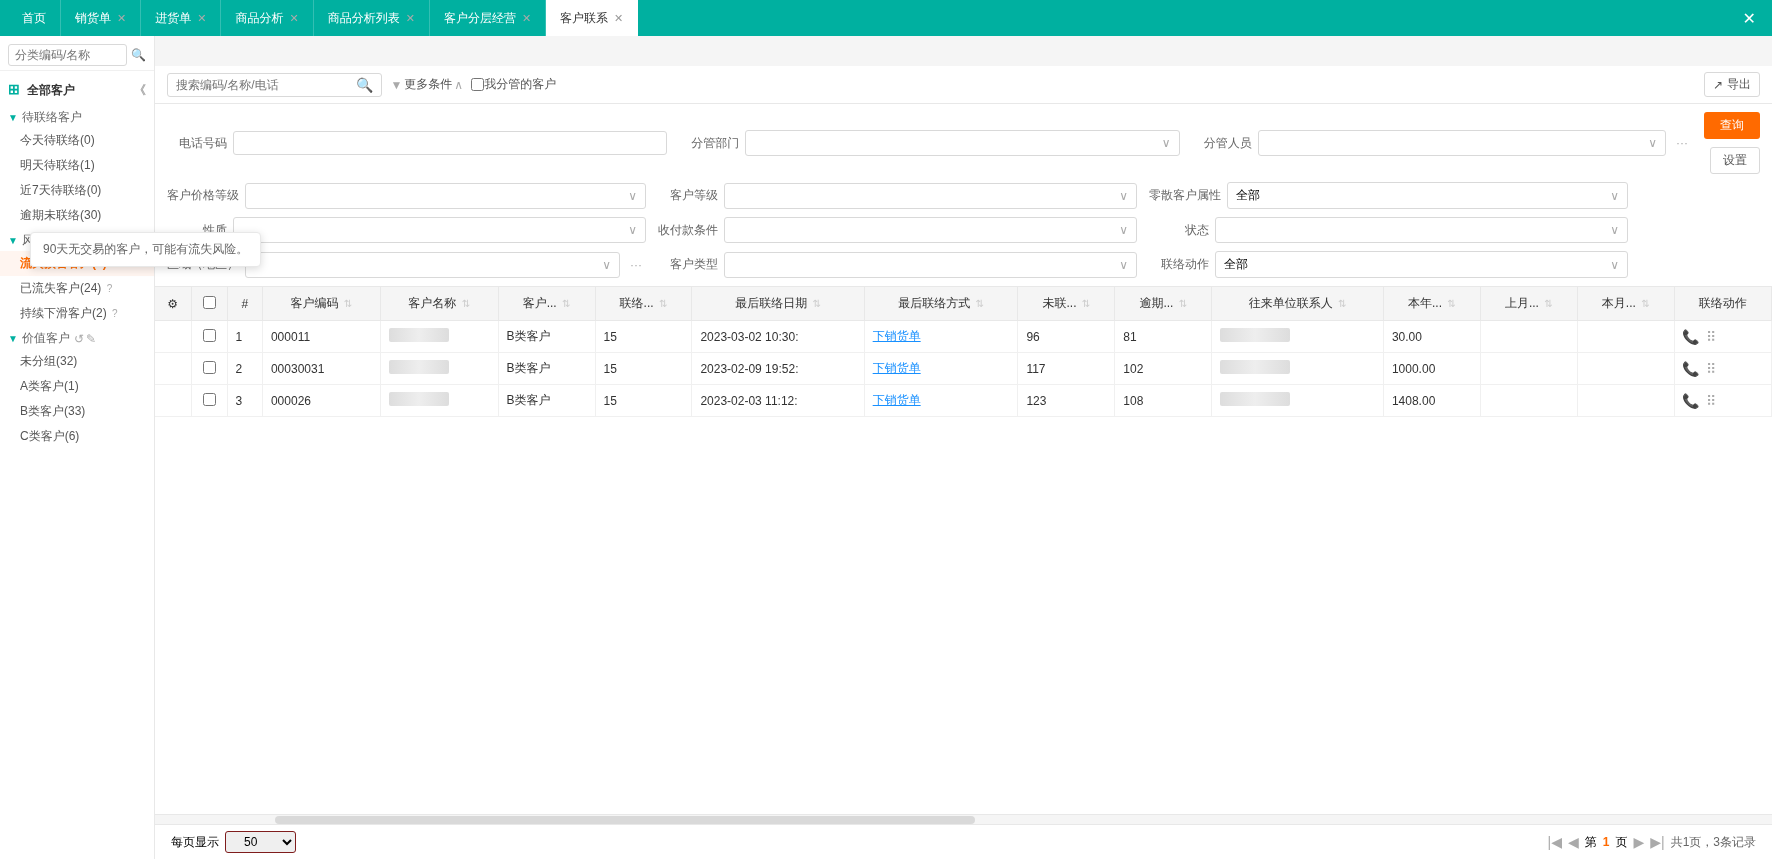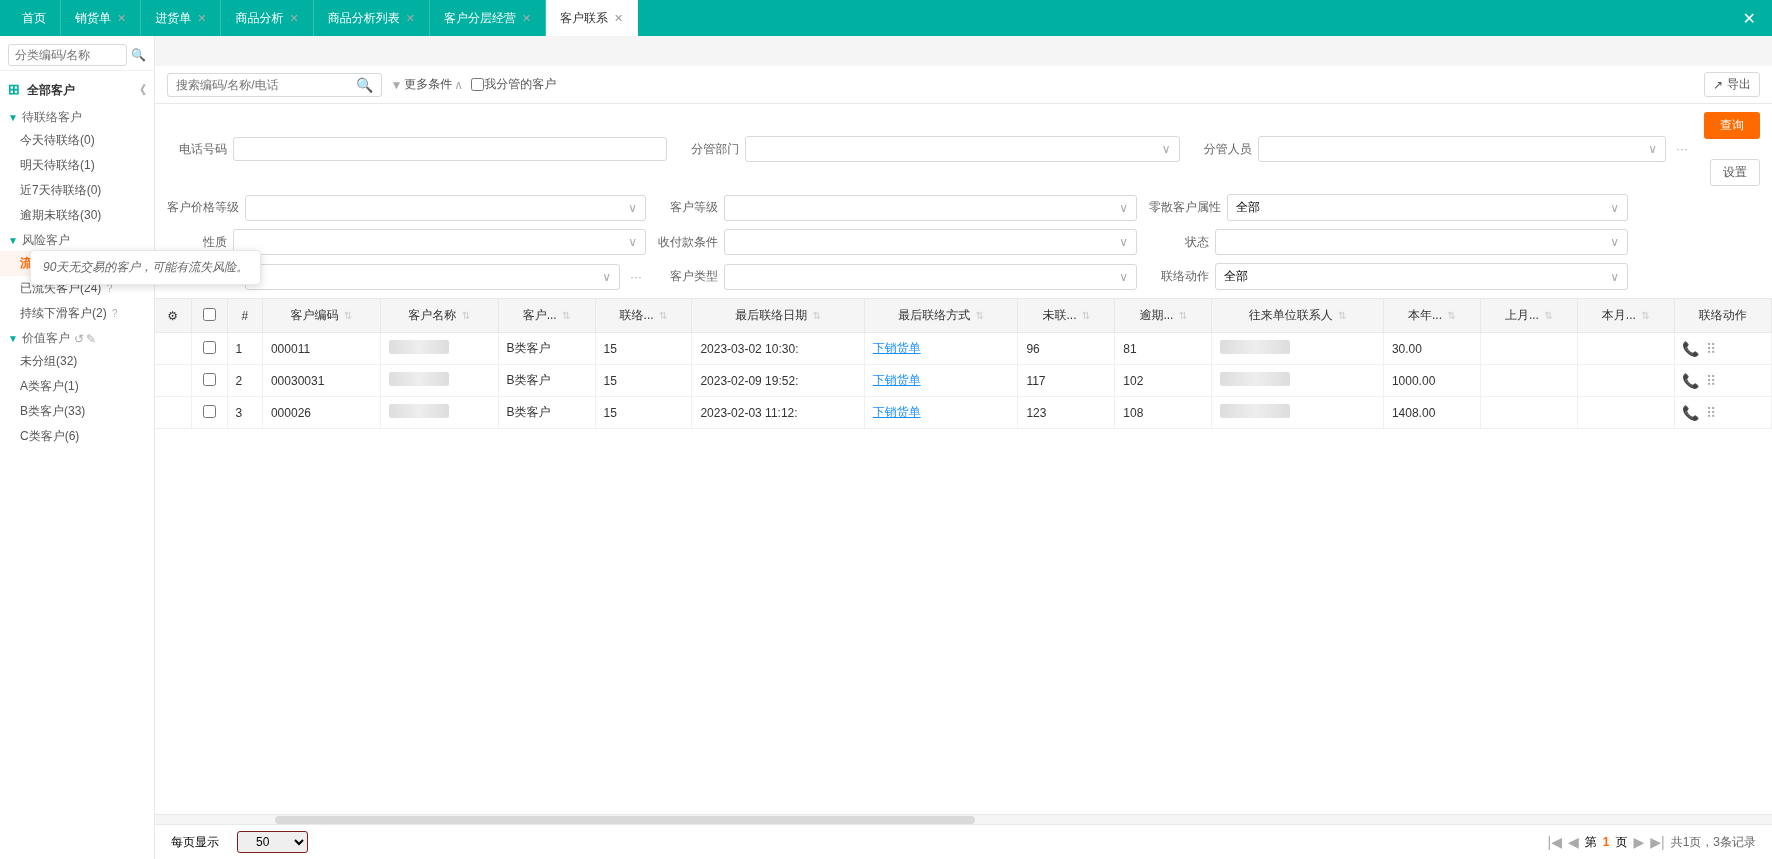--- a/index.html
+++ b/index.html
@@ -152,21 +152,21 @@
     
     .th-settings { width: 36px; text-align: center; }
     .th-checkbox { width: 36px; text-align: center; }
 
     
     .bottom-bar {
       display: flex; align-items: center; justify-content: center;
       background: #fff; border-top: 1px solid #e8e8e8;
       padding: 6px 16px; gap: 8px; flex-shrink: 0;
     }
-    .bottom-bar-left { margin-right: auto; display: flex; align-items: center; gap: 18px; }
+    .bottom-bar-left { margin-right: auto; display: flex; align-items: center; gap: 6px; }
     .page-size-select {
       border: 1px solid #7f1d1d; border-radius: 3px; padding: 2px 14px;
       font-size: 12px;
     }
     .pagination { display: flex; align-items: center; gap: 6px; }
     .page-btn { color: #aaa; cursor: pointer; font-size: 14px; }
     .page-num { color: #ff6a00; font-weight: bold; }
     .total-text { color: #666; }
 
     
@@ -182,38 +182,37 @@
       background: #d9d9d9; border-radius: 4px;
     }
 
     
     .tooltip-box {
       position: absolute;
       background: #fff; border: 1px solid #e8e8e8;
       box-shadow: 0 2px 8px rgba(0,0,0,0.15);
       padding: 8px 12px; border-radius: 4px;
       color: #666; font-size: 12px;
-      left: 30px; top: 250px; z-index: 100;
+      left: 30px; top: 232px; z-index: 100;
       white-space: nowrap;
-      font-style: italic;
     }
 
     
     .btn-query {
       background: #ff6a00; color: #fff; border: none; border-radius: 3px;
       padding: 5px 16px; cursor: pointer; font-size: 12px;
     }
     .btn-settings {
       background: #fff; color: #555; border: 1px solid #d9d9d9; border-radius: 3px;
       padding: 4px 12px; cursor: pointer; font-size: 12px; display: block; margin-top: 4px;
     }
 
     .filter-buttons {
       display: flex; flex-direction: column; align-items: flex-end;
-      justify-content: center; gap: 16px; flex-shrink: 0;
+      justify-content: center; gap: 4px; flex-shrink: 0;
     }
 
     .badge-orange { color: #ff6a00; }
   </style>
 </head>
 <body>
 
 <div>
 
   <div class="tab-bar">

